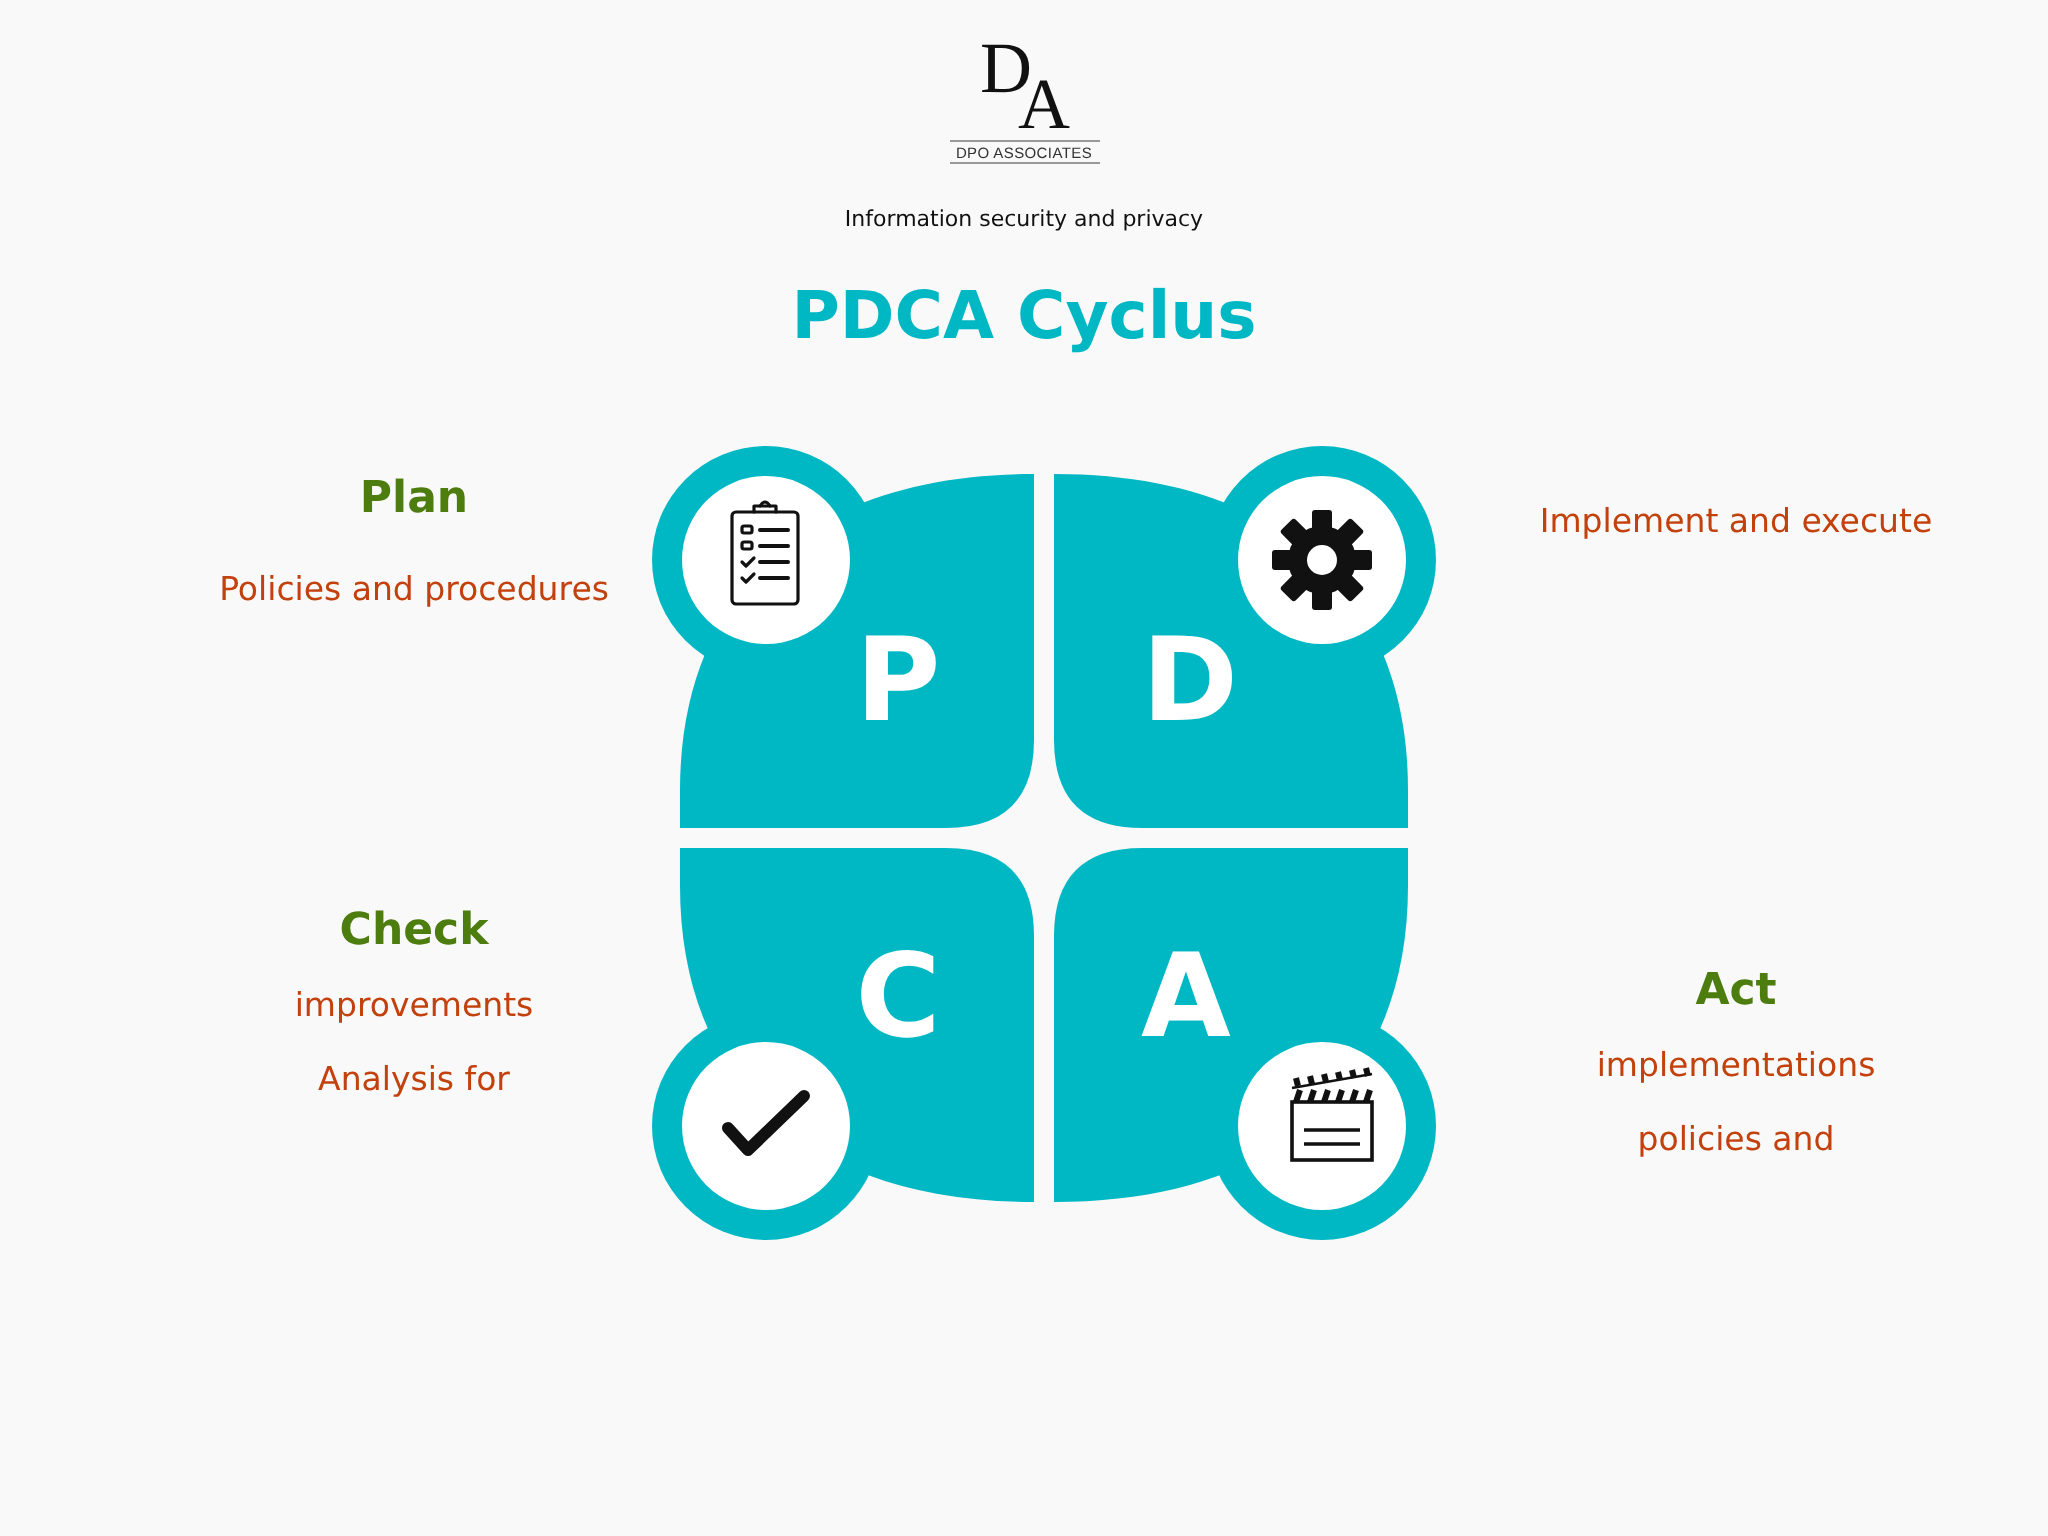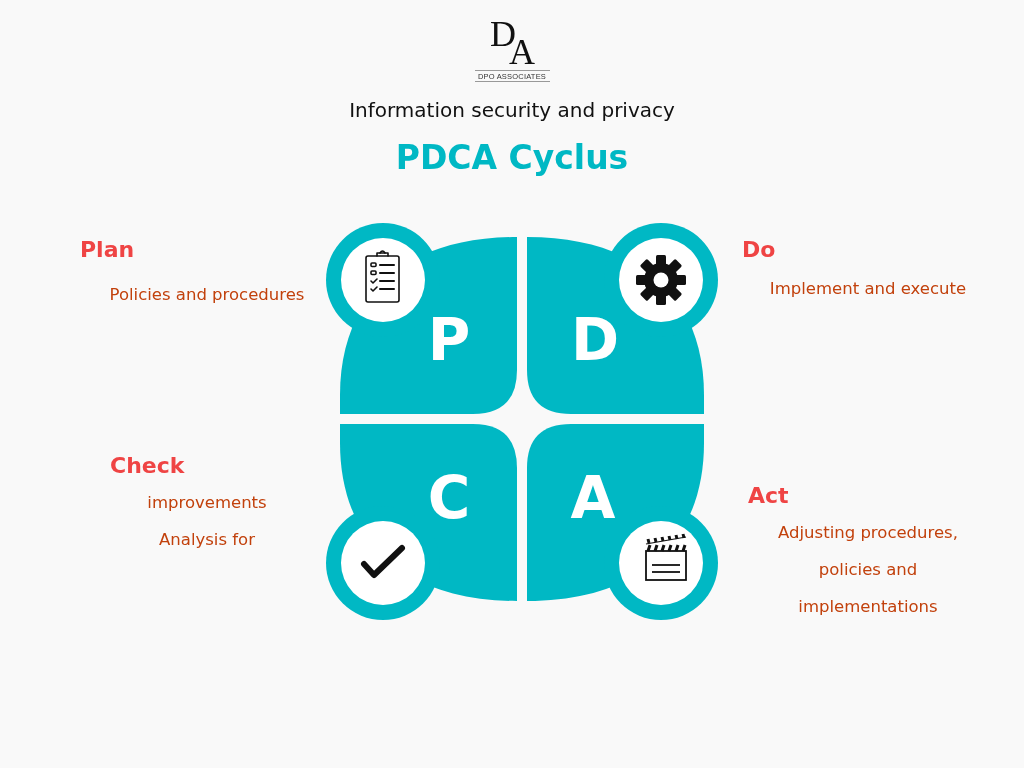--- a/index.html
+++ b/index.html
@@ -10,24 +10,24 @@
     color: #111;
   }
   .abs { position: absolute; }
   .logo { left: 462px; top: 14px; width: 100px; height: 70px; text-align: center; }
   .logo-mark { position: absolute; left: 0; top: 0; width: 100px; height: 52px; }
   .logo-mark .d { position: absolute; left: 28px; top: 2px; font-family: "Liberation Serif", serif; font-size: 36px; color: #111; line-height: 36px; }
   .logo-mark .a { position: absolute; left: 47px; top: 20px; font-family: "Liberation Serif", serif; font-size: 36px; color: #111; line-height: 36px; }
   .logo-rule { position: absolute; left: 13px; width: 75px; height: 1px; background: #999; }
   .logo-text { position: absolute; left: 0; top: 70px; width: 100px; text-align: center; font-family: "Liberation Sans", sans-serif; font-size: 7.5px; letter-spacing: 0.2px; color: #333; line-height: 9px; }
 
-  .subtitle { left: 0; width: 1024px; top: 99px; text-align: center; font-size: 20px; color: #111; line-height: 22px; }
+  .subtitle { left: 0; width: 1024px; top: 99px; text-align: center; font-size: 11px; color: #111; line-height: 22px; }
   .title { left: 0; width: 1024px; top: 138px; text-align: center; font-size: 33px; font-weight: bold; color: #00b8c4; line-height: 40px; }
 
-  .step-title { font-size: 22px; font-weight: bold; color: #ef4444; line-height: 28px; }
+  .step-title { text-align: center; font-size: 22px; font-weight: bold; color: #4d7c0f; line-height: 28px; }
   .step-desc { text-align: center; font-size: 16.5px; color: #c2410c; line-height: 37px; }
 
   .blk { position: absolute; }
   .blk-plan { left: 80px; width: 254px; top: 236px; }
   .blk-plan .step-desc { margin-top: 12px; }
   .blk-do { left: 742px; width: 252px; top: 236px; }
   .blk-do .step-desc { margin-top: 6px; }
   .blk-check { left: 110px; width: 194px; top: 452px; }
   .blk-check .step-desc { margin-top: 4px; }
   .blk-act { left: 748px; width: 240px; top: 438px; margin-top: 44px; }
@@ -139,34 +139,32 @@
 </svg>
 
 <div class="blk blk-plan">
   <div class="step-title">Plan</div>
   <div class="step-desc">
     <div>Policies and procedures</div>
   </div>
 </div>
 
 <div class="blk blk-do">
-  <div class="step-title">Do</div>
   <div class="step-desc">
     <div>Implement and execute</div>
   </div>
 </div>
 
 <div class="blk blk-check">
   <div class="step-title">Check</div>
   <div class="step-desc">
     <div>improvements</div>
     <div>Analysis for</div>
   </div>
 </div>
 
 <div class="blk blk-act">
   <div class="step-title">Act</div>
   <div class="step-desc">
-    <div>Adjusting procedures,</div>
+    <div>implementations</div>
     <div>policies and</div>
-    <div>implementations</div>
   </div>
 </div>
 
 </body></html>

